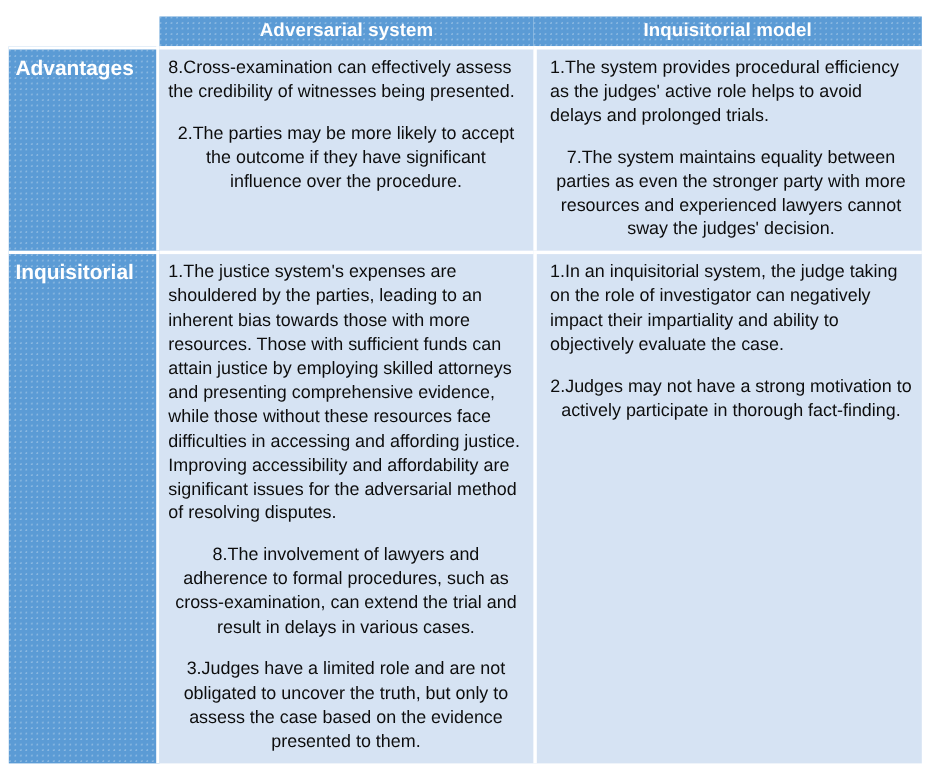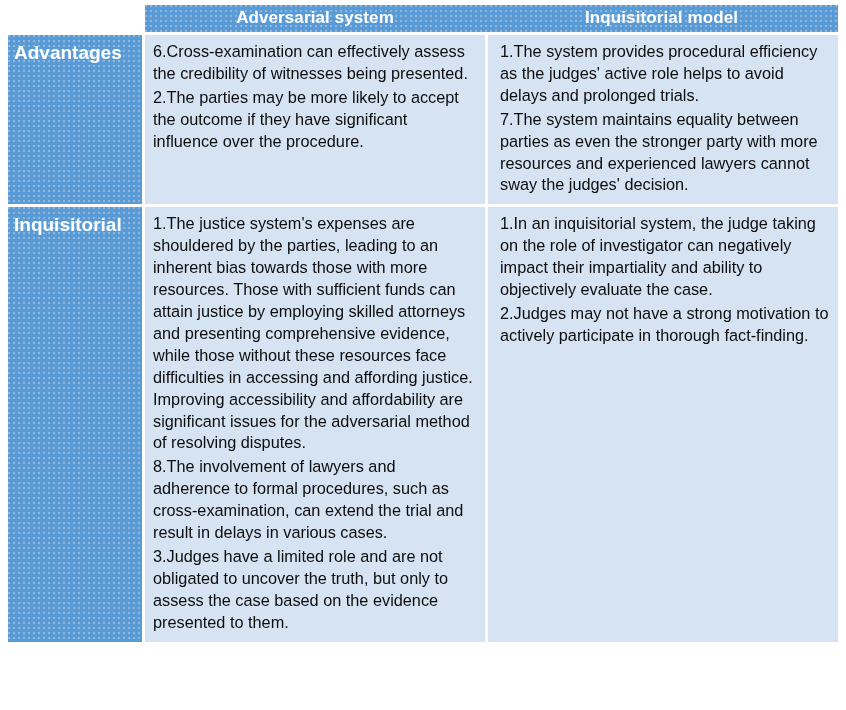--- a/index.html
+++ b/index.html
@@ -18,21 +18,21 @@
   .page {
     position: relative;
     width: 846px;
     height: 710px;
     background: #ffffff;
   }
 
   .comparison-table {
     position: absolute;
     left: 8px;
-    top: 5px;
+    top: 15px;
     width: 830px;
     border-collapse: separate;
     border-spacing: 0;
     table-layout: fixed;
   }
 
   
   .header-row > th {
     background-color: #5B9BD5;
     background-image:
@@ -84,21 +84,22 @@
   }
   .content-cell.col-right {
     border-left: 3px solid #ffffff;
     padding-left: 12px;
   }
 
   .content-cell p {
     margin: 0 0 0 0;
   }
   .content-cell p + p {
-    margin-top: 2px;
+    margin-top: 16px;
+    text-align: center;
   }
 
   
   col.c-label  { width: 137px; }
   col.c-mid    { width: 340px; }
   col.c-right  { width: 353px; }
 </style>
 </head>
 <body>
 
@@ -117,21 +118,21 @@
         <th>Adversarial system</th>
         <th>Inquisitorial model</th>
       </tr>
     </thead>
 
     <tbody>
 
       <tr>
         <th class="row-label">Advantages</th>
         <td class="content-cell col-mid">
-          <p>6.Cross-examination can effectively assess the credibility of witnesses being presented.</p>
+          <p>8.Cross-examination can effectively assess the credibility of witnesses being presented.</p>
           <p>2.The parties may be more likely to accept the outcome if they have significant influence over the procedure.</p>
         </td>
         <td class="content-cell col-right">
           <p>1.The system provides procedural efficiency as the judges' active role helps to avoid delays and prolonged trials.</p>
           <p>7.The system maintains equality between parties as even the stronger party with more resources and experienced lawyers cannot sway the judges' decision.</p>
         </td>
       </tr>
 
       <tr>
         <th class="row-label">Inquisitorial</th>

